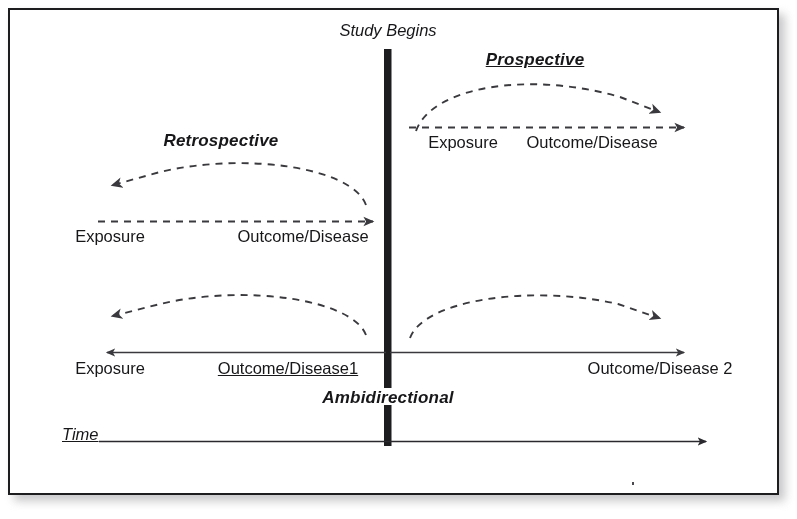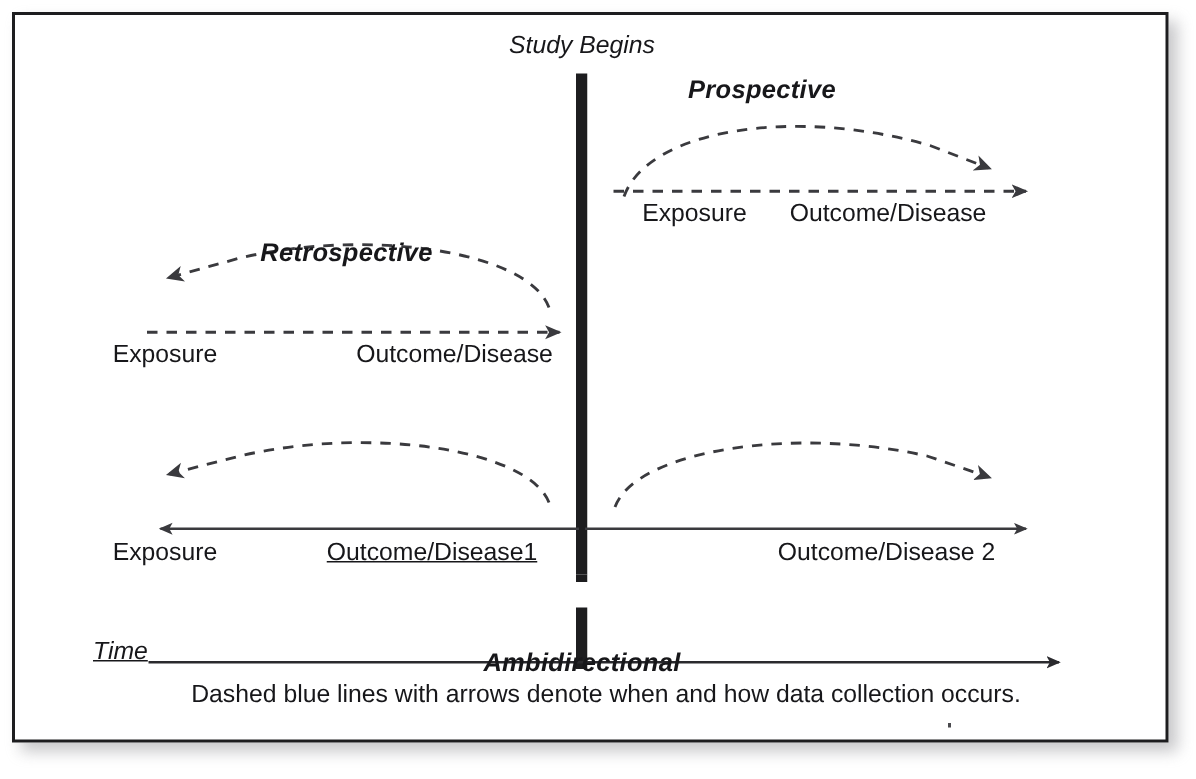--- a/index.html
+++ b/index.html
@@ -122,32 +122,31 @@
       <path d="M 390 352.5 L 684 352.5" fill="none" stroke="#3a3a3e" stroke-width="1.6" marker-end="url(#ah-r)"></path>
     </g>
 
     <g>
       <path d="M 99 441.5 L 706 441.5" fill="none" stroke="#2a2a2e" stroke-width="1.6" marker-end="url(#ah-time)"></path>
     </g>
   </svg>
 
   <div class="lbl lbl-italic center" style="left:388px; top:22px;">Study Begins</div>
 
-  <div class="lbl lbl-bolditalic center" style="left:508px; top:51px;">Prospective</div>
+  <div class="lbl lbl-bolditalic center" style="left:535px; top:51px;text-decoration:underline;">Prospective</div>
   <div class="lbl lbl-plain center" style="left:463px; top:134px;">Exposure</div>
   <div class="lbl lbl-plain center" style="left:592px; top:134px;">Outcome/Disease</div>
 
-  <div class="lbl lbl-bolditalic center" style="left:231px; top:132px;margin-top:28px;">Retrospective</div>
+  <div class="lbl lbl-bolditalic center" style="left:221px; top:132px;">Retrospective</div>
   <div class="lbl lbl-plain center" style="left:110px; top:228px;">Exposure</div>
   <div class="lbl lbl-plain center" style="left:303px; top:228px;">Outcome/Disease</div>
 
   <div class="lbl lbl-plain center" style="left:110px; top:360px;">Exposure</div>
   <div class="lbl lbl-plain center" style="left:288px; top:360px;text-decoration:underline;">Outcome/Disease1</div>
-  <div class="lbl lbl-plain center" style="left:591px; top:360px;">Outcome/Disease 2</div>
-  <div class="lbl lbl-bolditalic center" style="left:388px; top:389px;margin-top:44px;">Ambidirectional</div>
+  <div class="lbl lbl-plain center" style="left:660px; top:360px;">Outcome/Disease 2</div>
+  <div class="lbl lbl-bolditalic center" style="left:388px; top:389px;">Ambidirectional</div>
 
   <div class="lbl lbl-italic" style="left:62px; top:426px;text-decoration:underline;">Time</div>
 
-  <div class="lbl lbl-caption center" style="left:404px; top:455px;">Dashed blue lines with arrows denote when and how data collection occurs.</div>
 
   <div style="position:absolute; left:632px; top:482px; width:2px; height:3px; background:#4a4a4e;"></div>
 
 </div>
 
 </body></html>

